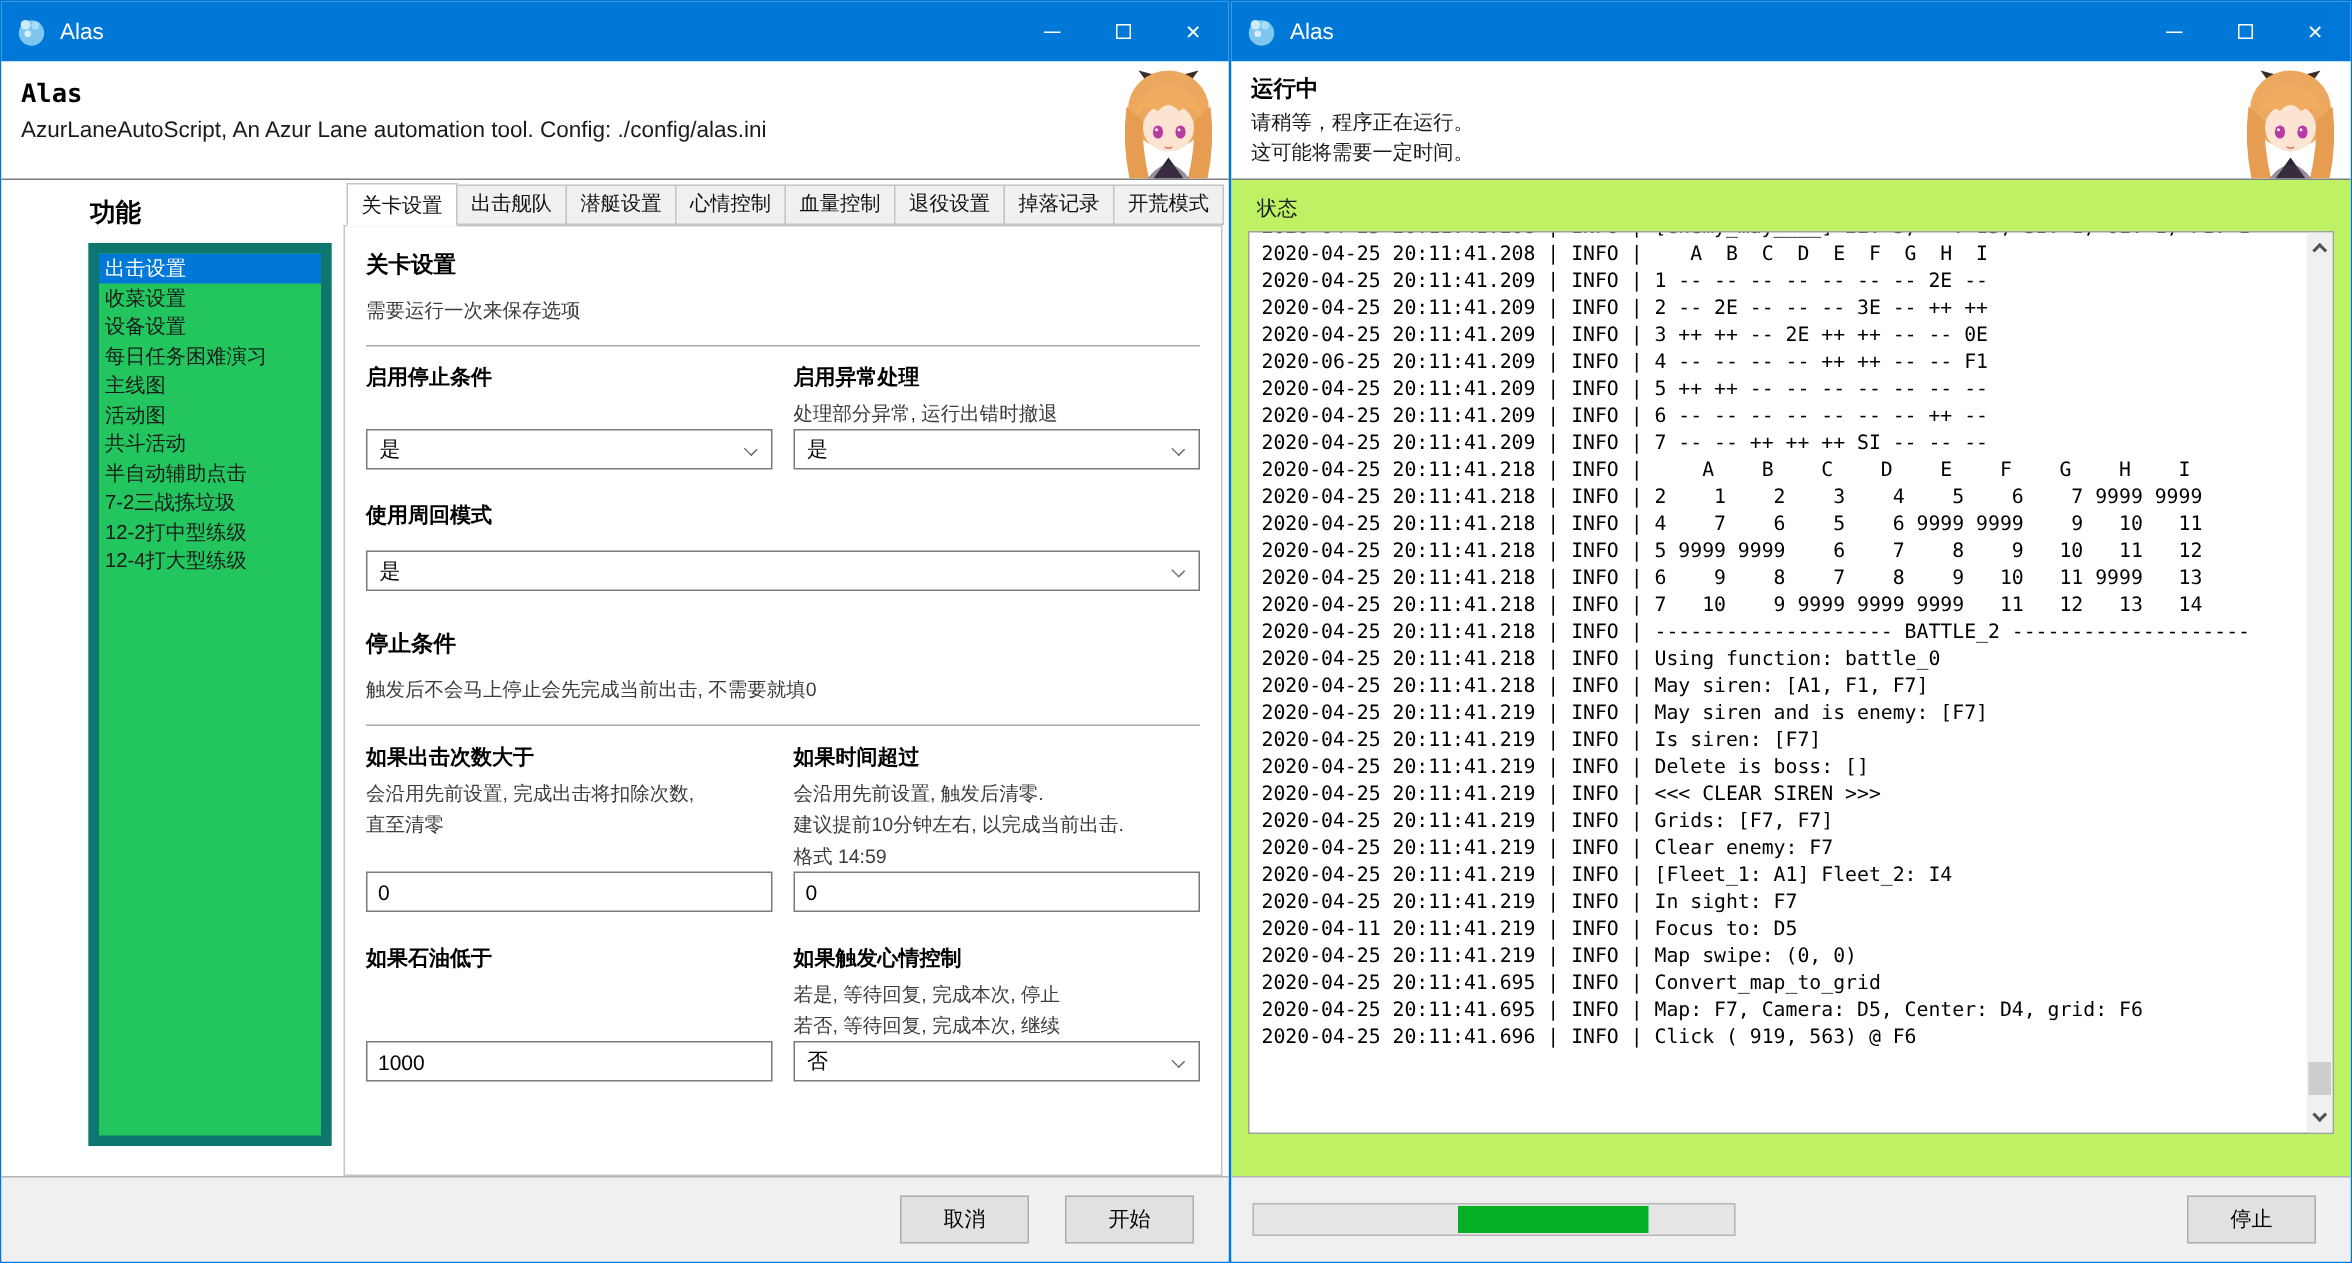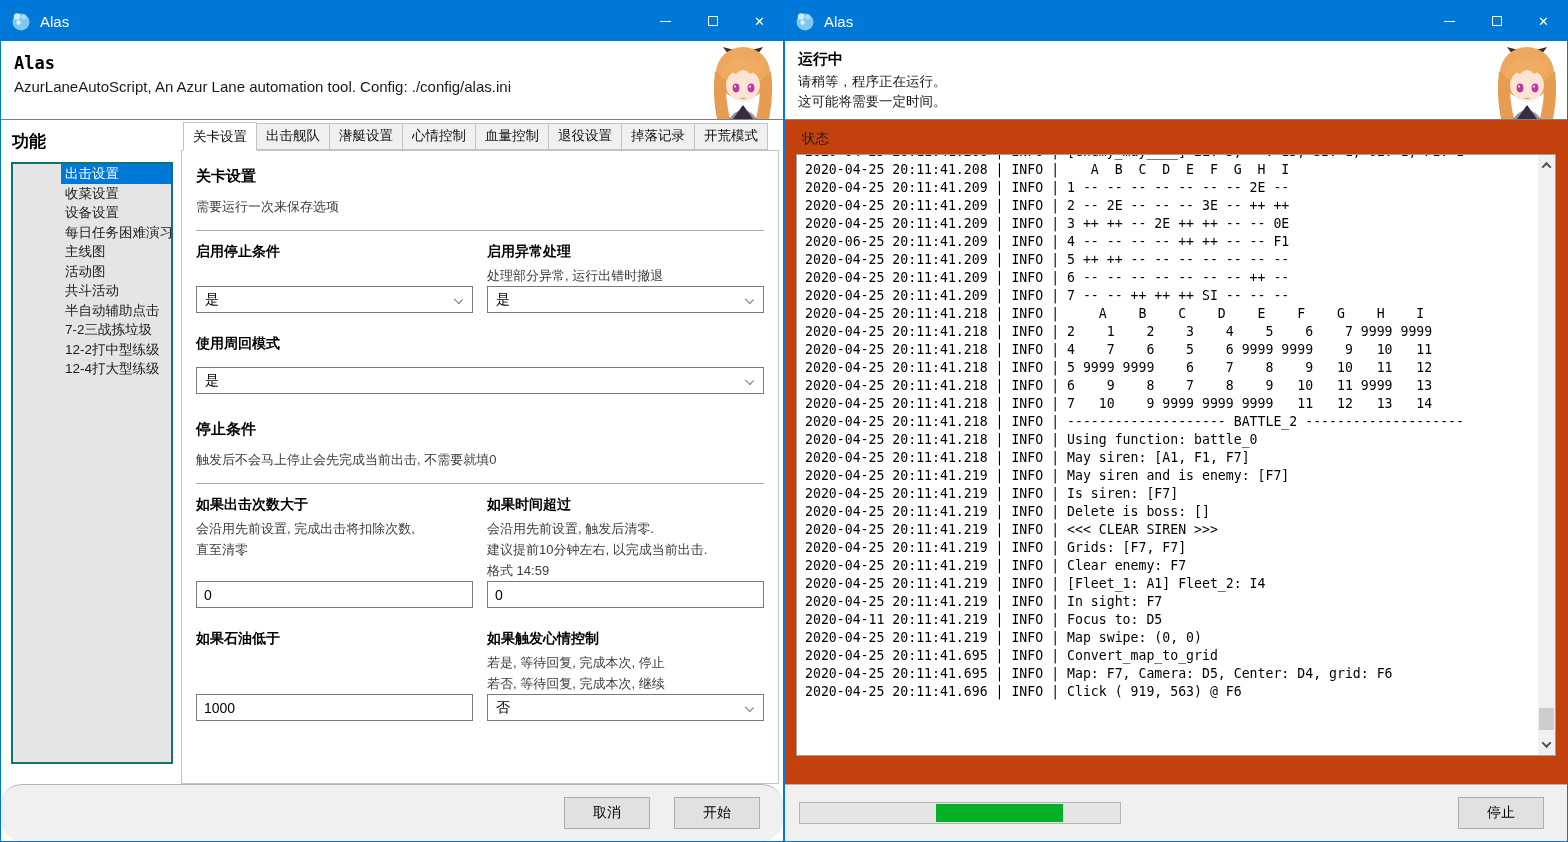--- a/index.html
+++ b/index.html
@@ -27,23 +27,23 @@
   .h-title { font-family:"DejaVu Sans Mono", monospace; font-weight:bold; font-size:17px;
     color:#000; margin-bottom:5px; }
   .h-sub { font-size:15px; color:#1a1a1a; }
   .h-title-r { font-weight:bold; font-size:15px; color:#000; margin-bottom:3px; }
   .h-line { font-size:13.5px; color:#1a1a1a; line-height:20px; }
   .avatar { position:absolute; right:8px; bottom:0; width:64px; height:74px; display:flex; }
 
   
   .body-left { flex:1; display:flex; background:#fff; min-height:0; }
   .sidebar { width:180px; flex:0 0 180px; display:flex; flex-direction:column;
-    padding:10px 8px 20px 10px; }
+    padding:10px 8px 20px 10px;margin-left:48px; }
   .sidebar-title { font-size:17px; font-weight:bold; margin:0 0 9px 1px; }
-  .listbox { flex:1; border:2px solid #0f766e; background:#e5e5e5; overflow:hidden;padding-left:48px; }
+  .listbox { flex:1; border:7px solid #0f766e; background:#22c55e; overflow:hidden; }
   .list-item { font-size:13.5px; line-height:19.5px; padding:0 4px; color:#1a1a1a;
     white-space:nowrap; }
   .list-item.selected { background:#0078d7; color:#fff; }
 
   .tabzone { flex:1; display:flex; flex-direction:column; padding:4px 4px 0 0; min-width:0; }
   .tabbar { display:flex; align-items:flex-end; height:26px; padding-left:2px; }
   .tab { font-size:13.5px; color:#111; background:#f0f0f0; border:1px solid #c4c4c3;
     padding:3px 9px 4px 9px; margin-right:-1px; position:relative; white-space:nowrap; }
   .tab.active { background:#fff; z-index:3; border-bottom:1px solid #fff;
     padding-top:5px; margin-bottom:-1px; }
@@ -65,26 +65,26 @@
     transform:rotate(45deg) scale(1,0.85); }
   .tbox { height:27px; border:1px solid #7a7a7a; font-size:14px; padding:0 7px;
     width:100%; font-family:"Liberation Sans", sans-serif; color:#000; background:#fff; }
   .cell-pad { margin-top:14px; }
   .full-combo { margin:14px 0 26px 0; }
   .sect-gap { margin-top:4px; }
 
   
   .footer { height:57px; flex:0 0 57px; background:#f0f0f0; border-top:1px solid #b5b5b5;
     display:flex; align-items:center; }
-  .footer.left-f { justify-content:flex-end; gap:24px; padding-right:23px;border-radius:21px; }
+  .footer.left-f { justify-content:flex-end; gap:24px; padding-right:23px; }
   .btn { width:86px; height:32px; background:#e1e1e1; border:1px solid #adadad;
     font-size:14px; color:#000; font-family:"Liberation Sans", sans-serif; }
 
   
-  .body-right { flex:1; background:#c2410c; display:flex; flex-direction:column;
+  .body-right { flex:1; background:#bef264; display:flex; flex-direction:column;
     min-height:0; padding:10px 11px 0 11px; }
   .status-label { font-size:13.5px; color:#1a1a1a; margin:0 0 6px 6px; }
   .log-wrap { flex:1; margin-bottom:28px; border:1px solid #a0a0a0; background:#fff;
     display:flex; min-height:0; overflow:hidden; }
   .log { flex:1; overflow:hidden; padding:0 0 0 8px; }
   .log-line { font-family:"DejaVu Sans Mono", monospace; font-size:13.2px;
     line-height:18px; white-space:pre; color:#000; }
   .log-line.clipped { margin-top:-12px; }
   .scrollbar { width:17px; flex:0 0 17px; background:#f0f0f0; position:relative; }
   .sb-btn { position:absolute; left:0; width:17px; height:17px; display:flex;

